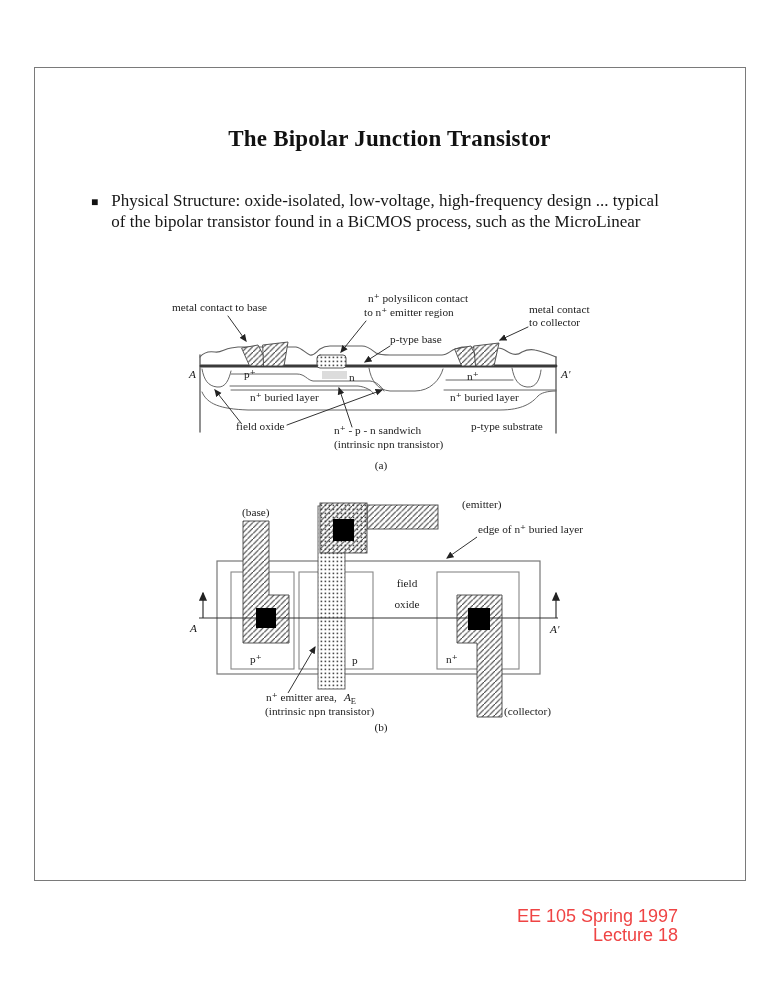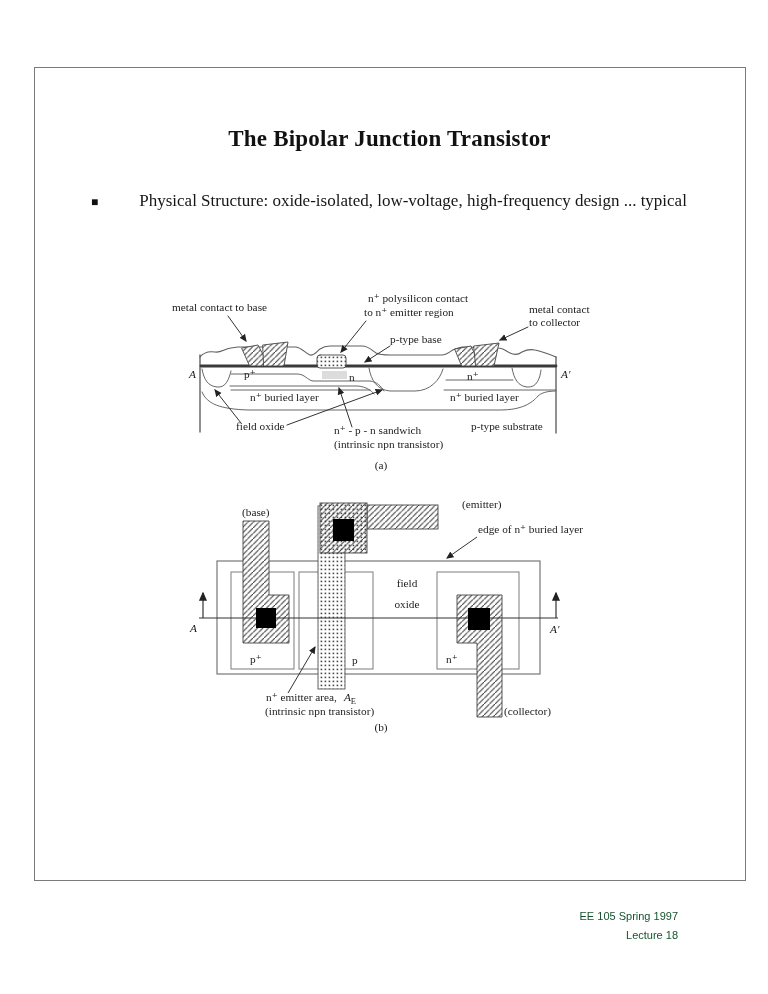--- a/index.html
+++ b/index.html
@@ -4,41 +4,42 @@
 <style>
   html,body{margin:0;padding:0;background:#fff;}
   .page{position:relative;width:768px;height:994px;background:#ffffff;overflow:hidden;
         font-family:"Liberation Serif","DejaVu Serif",serif;color:#151515;border-radius:19px;}
   .frame{position:absolute;left:34px;top:67px;width:710px;height:812px;
          border:1px solid #7a7a7a;background:#fff;}
   .title{position:absolute;left:34px;top:126px;width:711px;margin:0;
          text-align:center;font-size:23px;font-weight:bold;letter-spacing:.2px;color:#111;}
   .bullet-block{position:absolute;left:91px;top:191px;width:600px;display:flex;}
   .bullet-marker{font-size:12px;line-height:21px;margin-right:13px;position:relative;top:1px;color:#111;}
-  .bullet-text{font-size:17px;line-height:20.8px;color:#161616;margin-left:28px;}
+  .bullet-text{font-size:17px;line-height:20.8px;color:#161616;}
   .fig-svg{position:absolute;left:0;top:0;width:768px;height:994px;}
   .fig-svg text{font-family:"Liberation Serif","DejaVu Serif",serif;font-size:11.3px;fill:#1c1c1c;}
   .fig-svg text.it{font-style:italic;}
   .footer{position:absolute;left:400px;top:907px;width:278px;text-align:right;
-          font-family:"Liberation Sans","DejaVu Sans",sans-serif;font-size:11px;
-          line-height:18.5px;color:#14532d;}
+          font-family:"Liberation Sans","DejaVu Sans",sans-serif;font-size:18px;
+          line-height:18.5px;color:#ef4444;}
 </style>
 </head>
 <body>
 
 <div class="page">
 
   <div class="frame"></div>
 
   <h1 class="title">The Bipolar Junction Transistor</h1>
 
   <div class="bullet-block">
     <span class="bullet-marker">■</span>
     <div class="bullet-text">
       <div>Physical Structure: oxide-isolated, low-voltage, high-frequency design ... typical</div>
+      <div>of the bipolar transistor found in a BiCMOS process, such as the MicroLinear</div>
     </div>
   </div>
 
   <svg class="fig-svg" viewBox="0 0 768 994">
     <defs>
       <pattern id="hatch" width="5.5" height="5.5" patternUnits="userSpaceOnUse">
         <rect width="5.5" height="5.5" fill="#ffffff"></rect>
         <path d="M-1,6.5 L6.5,-1" stroke="#3a3a3a" stroke-width="1.1"></path>
       </pattern>
       <pattern id="hatchT" width="5.5" height="5.5" patternUnits="userSpaceOnUse">

